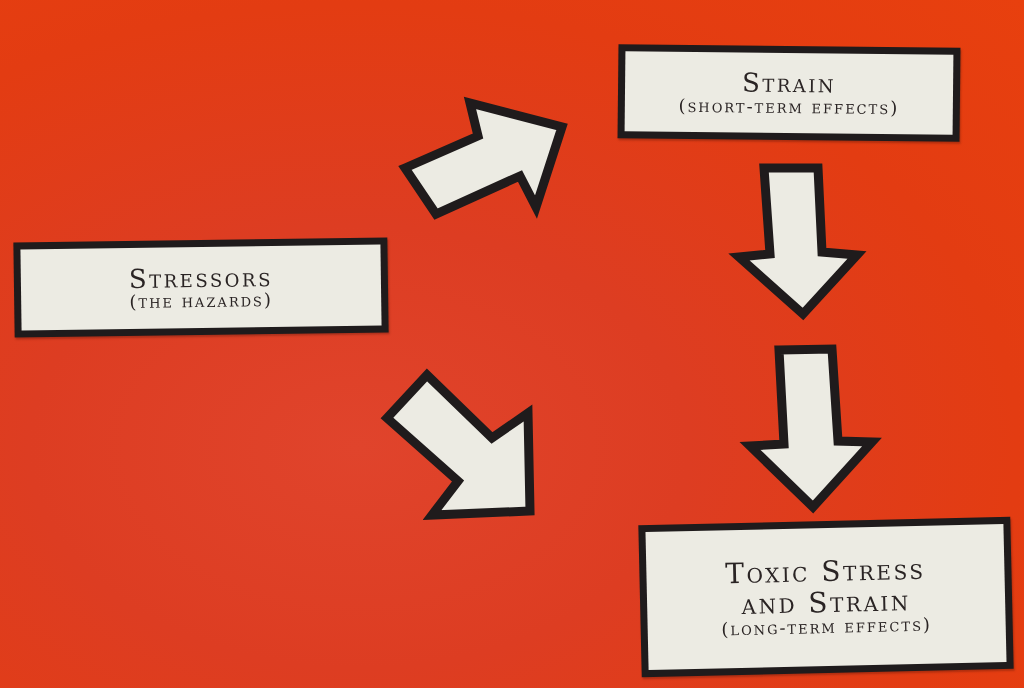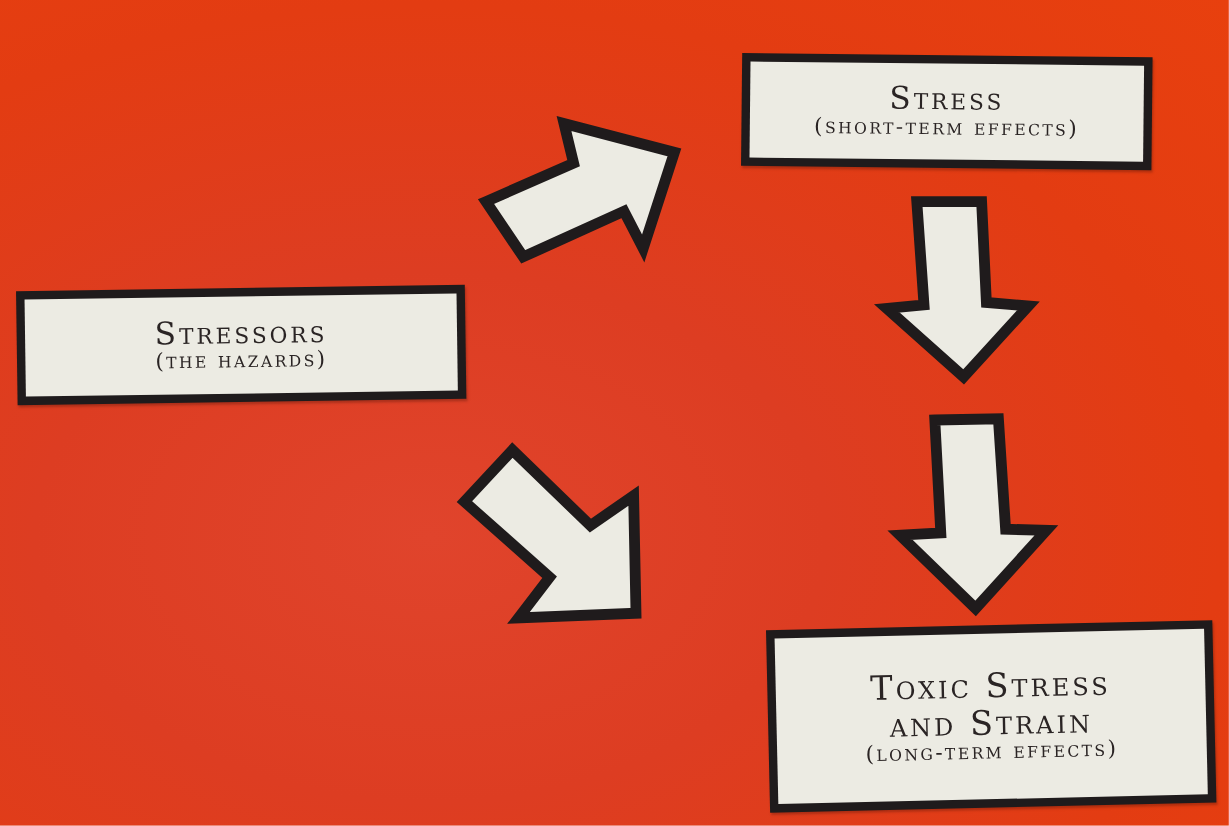--- a/index.html
+++ b/index.html
@@ -35,21 +35,21 @@
     #box-stressors { left: 14px; top: 240px; width: 374px; height: 95px; transform: rotate(-0.8deg); }
     #box-toxic { left: 640px; top: 521px; width: 372px; height: 152px; transform: rotate(-1.3deg); }
     #box-toxic .title { font-size: 28px; }
     svg.arrow { position: absolute; overflow: visible; }
   </style>
 </head>
 <body>
 
 <div id="box-stress" class="box">
   <div class="box-inner">
-    <div class="title">Stress</div>
+    <div class="title">Strain</div>
     <div class="sub">(short-term effects)</div>
   </div>
 </div>
 
 <div id="box-stressors" class="box">
   <div class="box-inner">
     <div class="title">Stressors</div>
     <div class="sub">(the hazards)</div>
   </div>
 </div>

